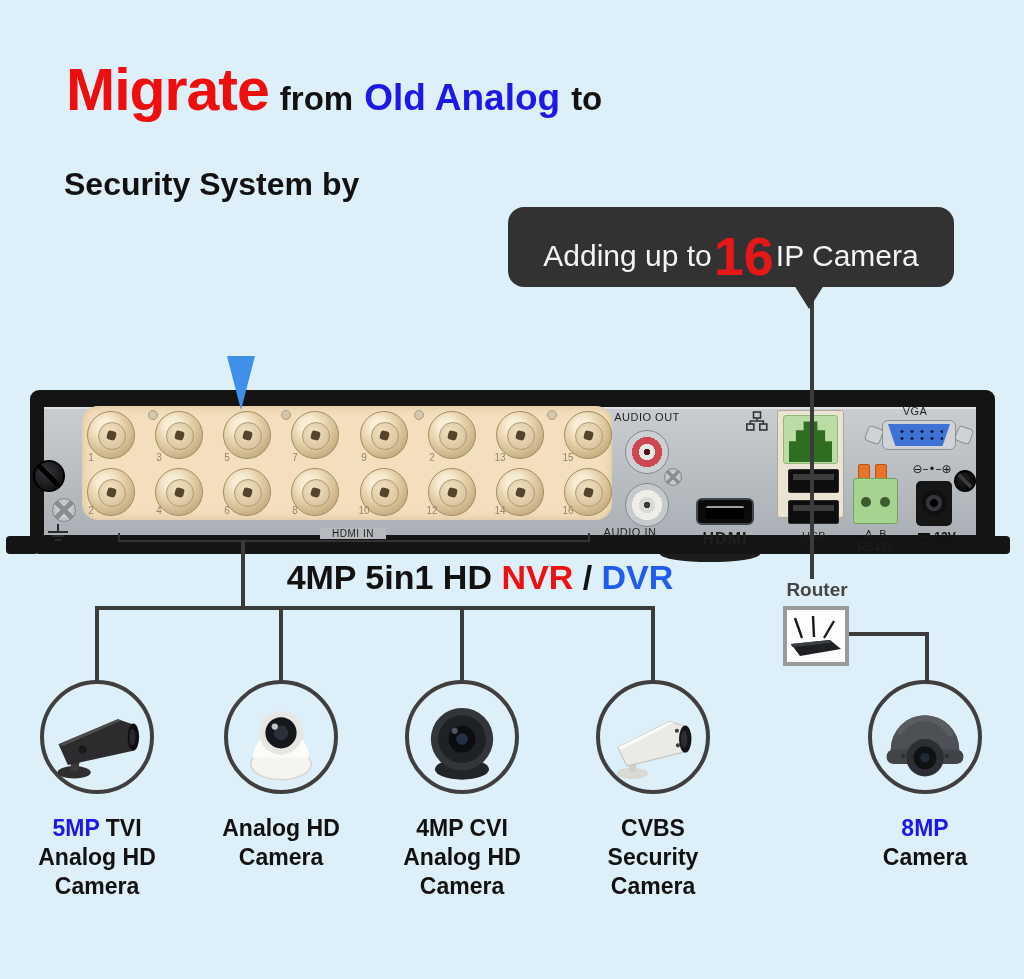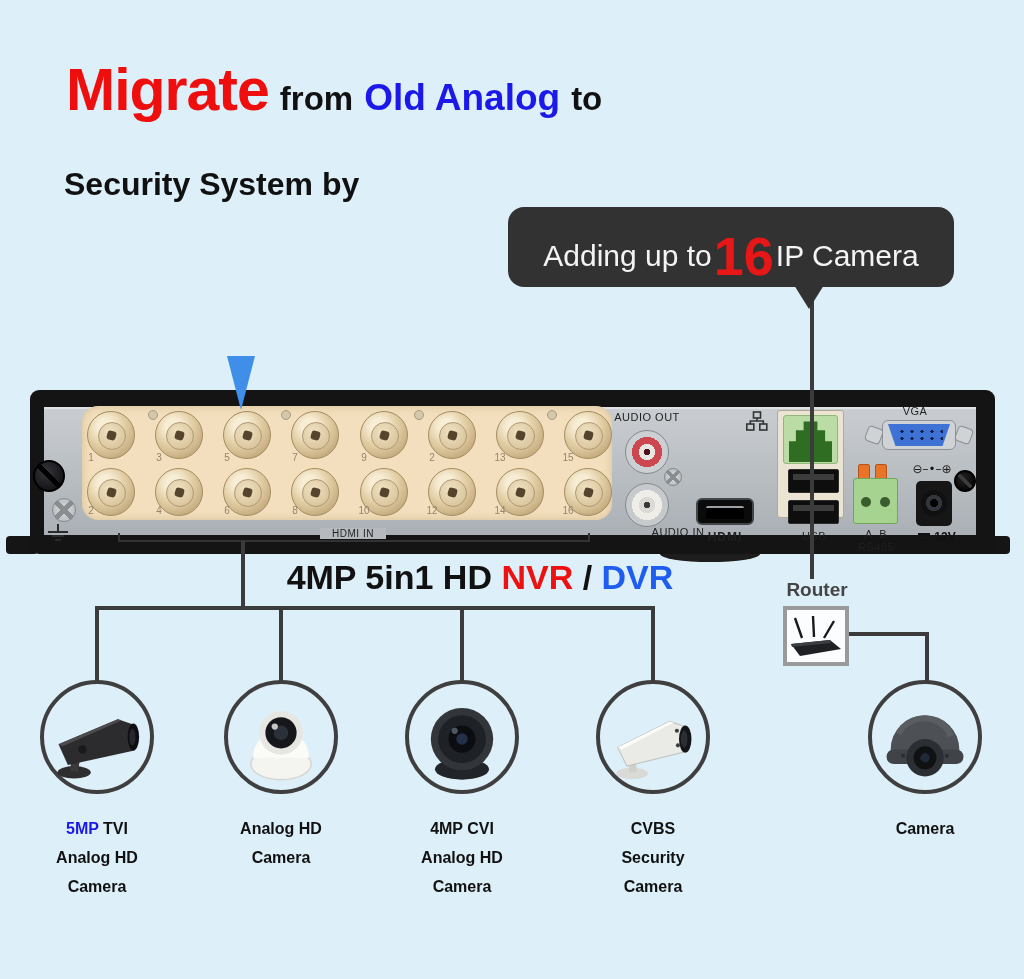--- a/index.html
+++ b/index.html
@@ -63,21 +63,21 @@
   .screw-s{position:absolute;border-radius:50%;
            background:linear-gradient(45deg,transparent 42%,#8a8e90 42% 58%,transparent 58%),
                       linear-gradient(-45deg,transparent 42%,#8a8e90 42% 58%,transparent 58%),
                       radial-gradient(#dcdee0,#aeb2b4);border:1px solid #85898c}
   .screw-k{position:absolute;border-radius:50%;
            background:linear-gradient(45deg,transparent 43%,#000 43% 57%,transparent 57%),
                       radial-gradient(circle at 40% 35%,#34343a,#0a0a0a);border:2px solid #000}
   .hdmi-port{position:absolute;left:666px;top:108px;width:58px;height:27px;background:#0b0b0b;border-radius:6px;border:2px solid #41464a}
   .hdmi-port::before{content:"";position:absolute;left:8px;top:6px;right:8px;height:11px;background:#000;
                      border-top:2px solid #9aa0a4;border-radius:2px}
-  .hdmi-label{font-weight:bold;font-size:12px;letter-spacing:1px}
+  .hdmi-label{font-weight:bold;font-size:16px;letter-spacing:1px}
   .eth-frame{position:absolute;left:747px;top:20px;width:67px;height:108px;background:#ece4d2;border:1px solid #b3a992;border-radius:3px}
   .eth-green{position:absolute;left:753px;top:25px;width:55px;height:49px;background:#bcdca6;border-radius:3px;border:1px solid #8fb87a}
   .rj45{position:absolute;left:759px;top:29px;width:43px;height:43px;background:#2f6e22;
         clip-path:polygon(0 100%,0 52%,16% 52%,16% 26%,34% 26%,34% 6%,66% 6%,66% 26%,84% 26%,84% 52%,100% 52%,100% 100%)}
   .usb{position:absolute;left:758px;width:51px;height:24px;background:#0e0e0e;border:1px solid #2c2c2c;border-radius:2px}
   .usb::before{content:"";position:absolute;left:4px;top:4px;right:4px;height:6px;background:#3c3c3c}
   .rs-block{position:absolute;left:823px;top:88px;width:45px;height:46px;background:#a6d490;border:1px solid #71a55a;border-radius:3px}
   .rs-block::before,.rs-block::after{content:"";position:absolute;top:18px;width:10px;height:10px;border-radius:50%;background:#3a5c2e}
   .rs-block::before{left:7px}.rs-block::after{left:26px}
   .rs-tab{position:absolute;top:74px;width:12px;height:18px;background:#e87428;border:1px solid #b5541a;border-radius:2px}
@@ -97,21 +97,21 @@
 
   
   .caption{position:absolute;left:180px;top:558px;width:600px;text-align:center;font-size:34px;font-weight:bold;
            color:var(--text-dark);z-index:4;white-space:nowrap}
   .caption .c-nvr{color:var(--nvr-red)} .caption .c-dvr{color:var(--dvr-blue)}
   .router-label{position:absolute;left:770px;top:579px;width:94px;text-align:center;font-size:19px;font-weight:bold;color:#454545;z-index:4}
   .router-box{position:absolute;left:783px;top:606px;width:66px;height:60px;border:4px solid #9a9a9a;background:#fbfdfe;z-index:4;
               display:flex;align-items:center;justify-content:center}
   .cam-circle{position:absolute;top:680px;width:114px;height:114px;border:4px solid #3f3f3f;border-radius:50%;z-index:3;
               display:flex;align-items:center;justify-content:center;background:var(--bg)}
-  .cam-label{position:absolute;top:814px;width:190px;text-align:center;font-size:16px;font-weight:bold;
+  .cam-label{position:absolute;top:814px;width:190px;text-align:center;font-size:23px;font-weight:bold;
              line-height:29px;color:var(--text-dark);z-index:3}
 </style>
 </head>
 <body>
 
 <div class="stage">
 
   <div class="title-line1">
     <span class="w-migrate">Migrate</span>
     <span class="w-small">from</span>
@@ -197,21 +197,21 @@
     <span class="bnc-num" style="left:462px;top:115px">14</span>
     <span class="bnc-num" style="left:530px;top:115px">16</span>
 
     <div class="vbracket"></div>
     <span class="port-label" style="left:290px;top:138px;width:66px;font-size:10px;background:#b6babe">HDMI IN</span>
 
     <span class="port-label" style="left:580px;top:21px;width:74px">AUDIO OUT</span>
     <div class="rca rca-out" style="left:595px;top:40px"></div>
     <div class="screw-s" style="left:634px;top:78px;width:18px;height:18px"></div>
     <div class="rca rca-in" style="left:595px;top:93px"></div>
-    <span class="port-label" style="left:611px;top:136px;width:74px">AUDIO IN</span>
+    <span class="port-label" style="left:563px;top:136px;width:74px">AUDIO IN</span>
 
     <div class="hdmi-port"></div>
     <span class="port-label hdmi-label" style="left:666px;top:140px;width:58px">HDMI</span>
 
     <svg class="abs" style="left:716px;top:21px" width="22" height="20" viewBox="0 0 22 20">
       <g fill="none" stroke="#333" stroke-width="1.6">
         <rect x="7.5" y="1" width="7" height="6"></rect>
           <rect x="0.8" y="13" width="7" height="6"></rect>
           <rect x="13.8" y="13" width="7" height="6"></rect>
         <path d="M11 7 V10 M4.3 13 V10 H17.3 V13"></path>
@@ -336,16 +336,17 @@
     <div><span style="color: rgb(17, 17, 17);">4MP</span><span> CVI</span></div>
     <div>Analog HD</div>
     <div>Camera</div>
   </div>
   <div class="cam-label" style="left:558px">
     <div><span style="color: rgb(17, 17, 17);">CVBS</span><span></span></div>
     <div>Security</div>
     <div>Camera</div>
   </div>
   <div class="cam-label" style="left:830px">
+    <div><span style="color: rgb(27, 24, 233);">8MP</span><span></span></div>
     <div>Camera</div>
   </div>
 
 </div>
 
 </body></html>

